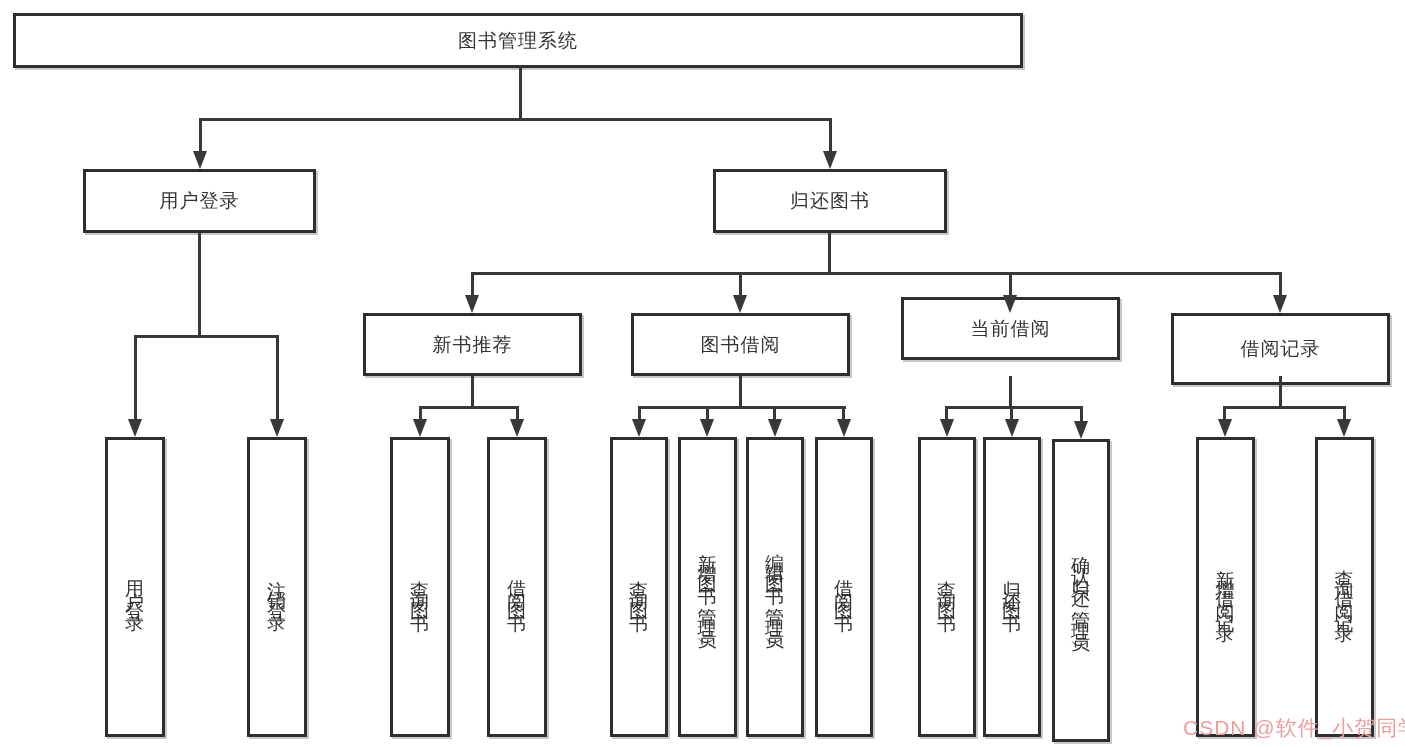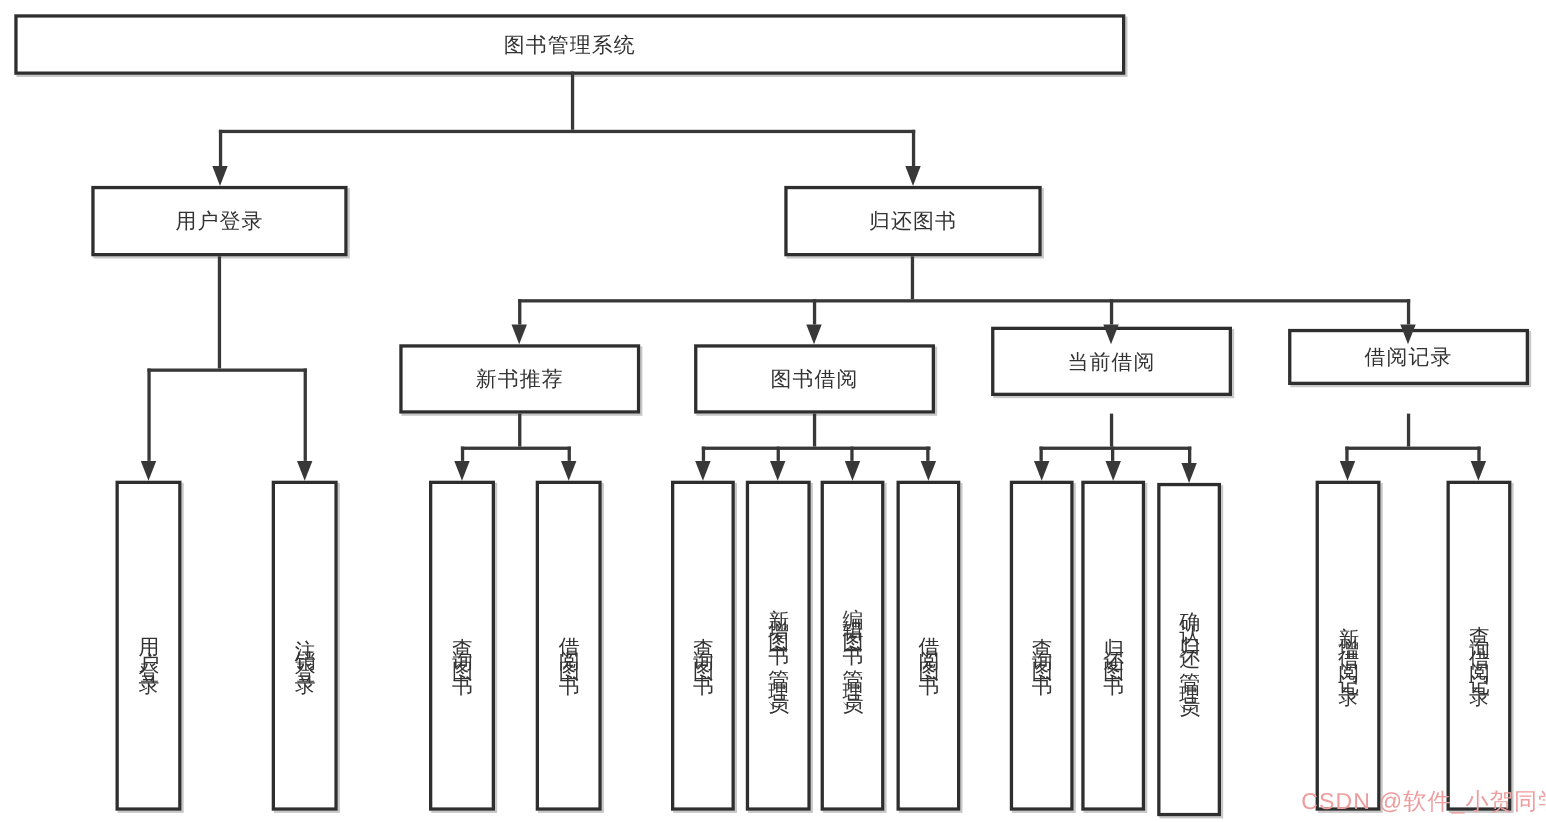--- a/index.html
+++ b/index.html
@@ -75,21 +75,21 @@
   </div>
 
   <div class="node hnode" style="left:363px;top:313px;width:219px;height:63px">
     <span class="lbl">新书推荐</span>
   </div>
 
   <div class="node hnode" style="left:901px;top:297px;width:219px;height:63px">
     <span class="lbl">当前借阅</span>
   </div>
 
-  <div class="node hnode" style="left:1171px;top:299px;width:219px;height:51px">
+  <div class="node hnode" style="left:1171px;top:313px;width:219px;height:72px">
     <span class="lbl">借阅记录</span>
   </div>
 
   <div class="node vnode" style="left:105px;top:437px;width:60px;height:300px">
     <span class="lbl">用户登录</span>
   </div>
   <div class="node vnode" style="left:247px;top:437px;width:60px;height:300px">
     <span class="lbl">注销登录</span>
   </div>
 

